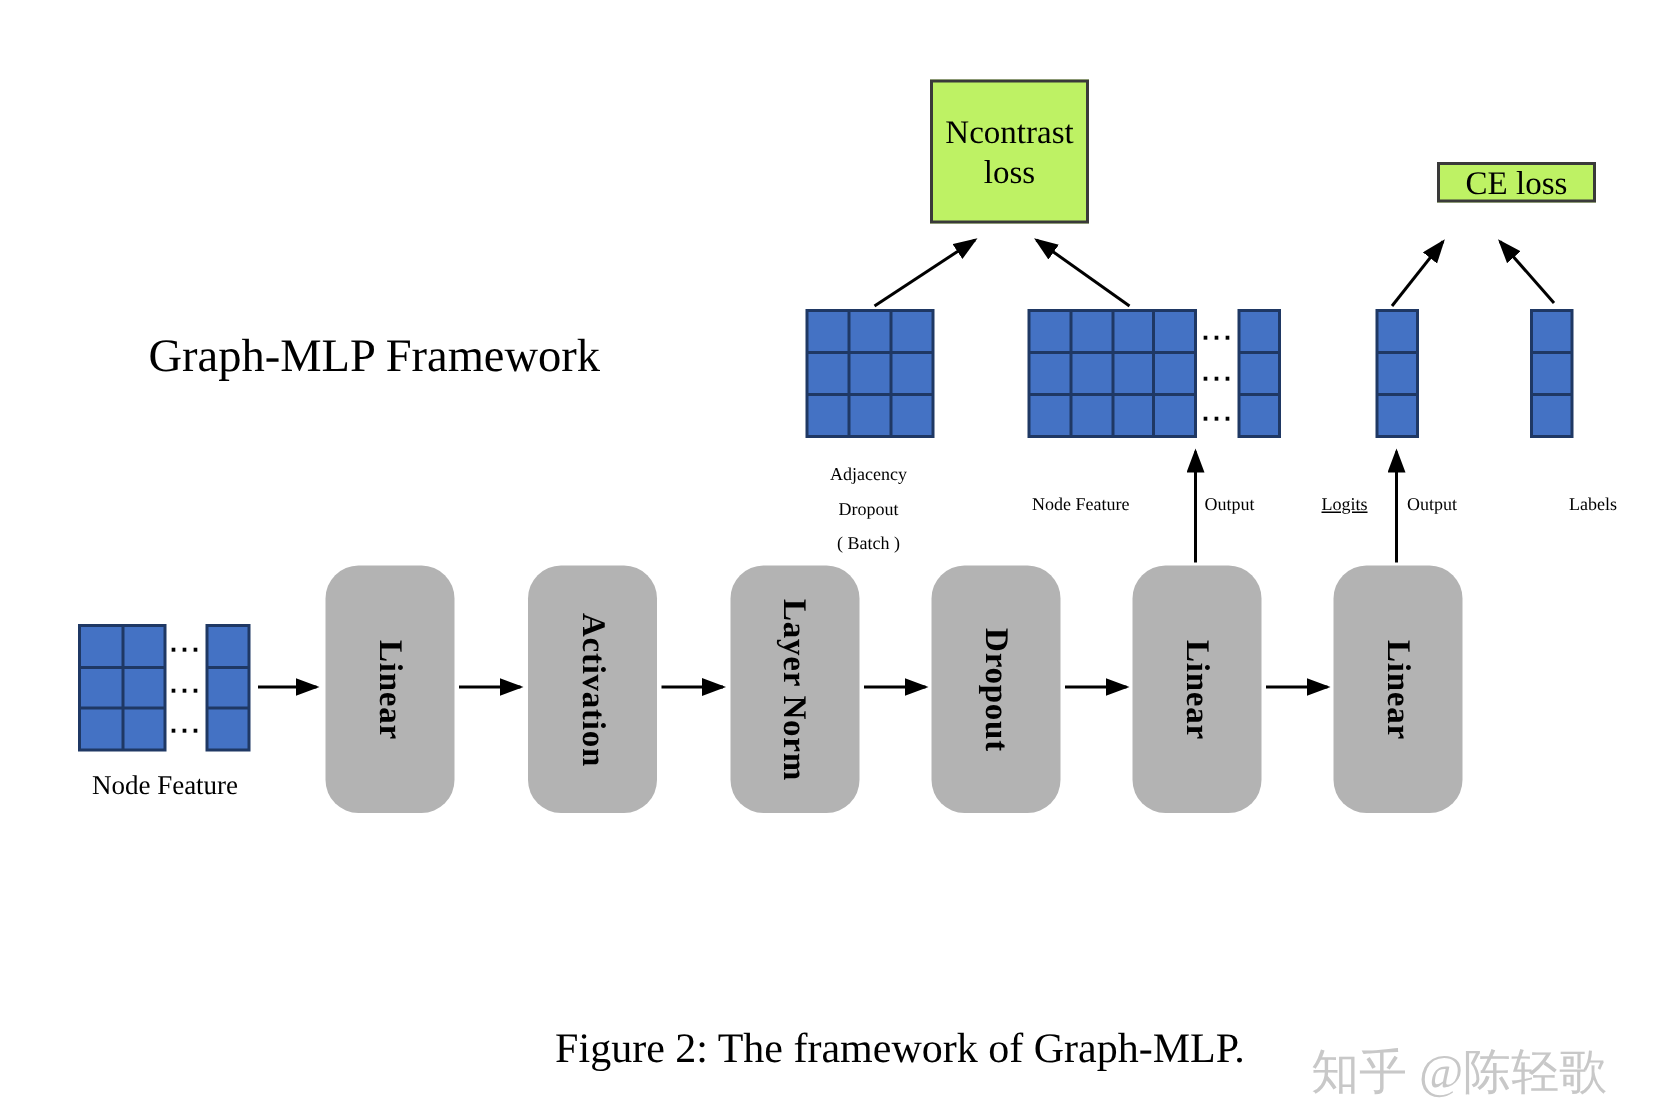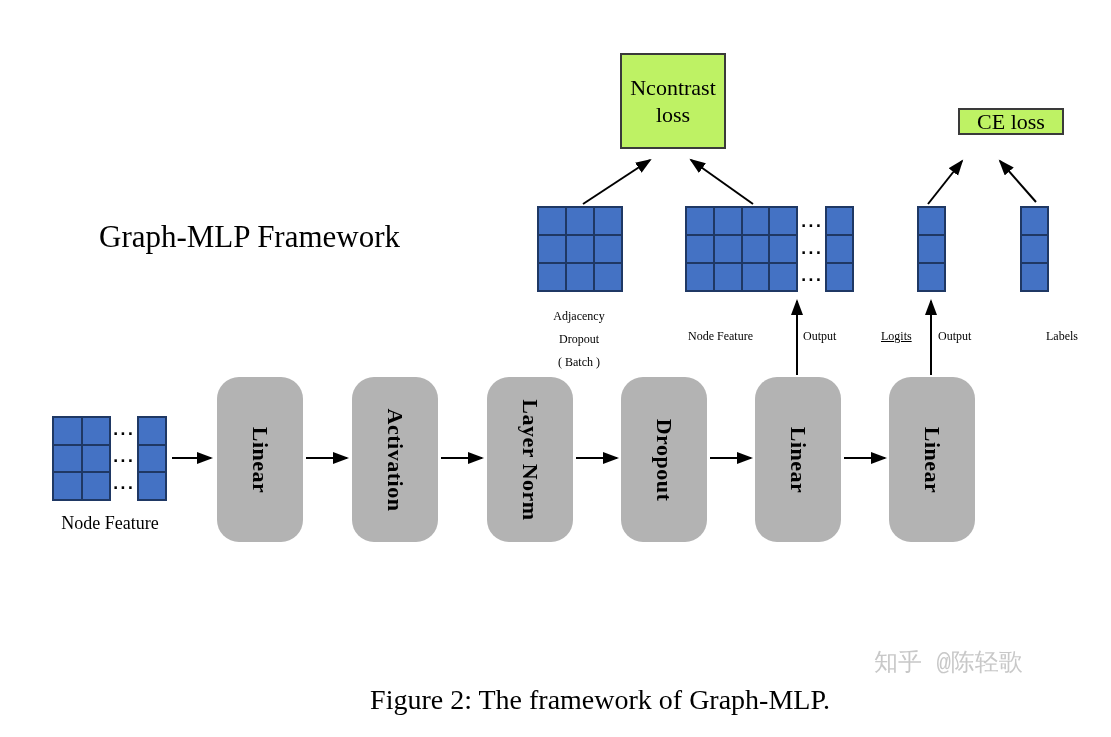--- a/index.html
+++ b/index.html
@@ -104,23 +104,23 @@
   .lbl-logits-right { left: 938px; top: 329px; }
   .lbl-labels       { left: 1014px; top: 329px; margin-left: 32px; }
 
   .caption {
     left: 335px; top: 684px; width: 530px;
     text-align: center;
     font-size: 28px;
     white-space: nowrap;
   }
   .watermark {
-    left: 874px; top: 646px;
-    font-family: Liberation Mono, monospace;
-    font-size: 24px;
+    left: 874px; top: 693px;
+    font-family: Liberation Serif, serif;
+    font-size: 32px;
     color: var(--watermark);
     text-shadow: 1px 1px 0 #ffffff;
     white-space: nowrap;
   }
   .arrows-layer { left: 0; top: 0; pointer-events: none; }
 </style>
 </head>
 <body>
 
 <div class="canvas">

